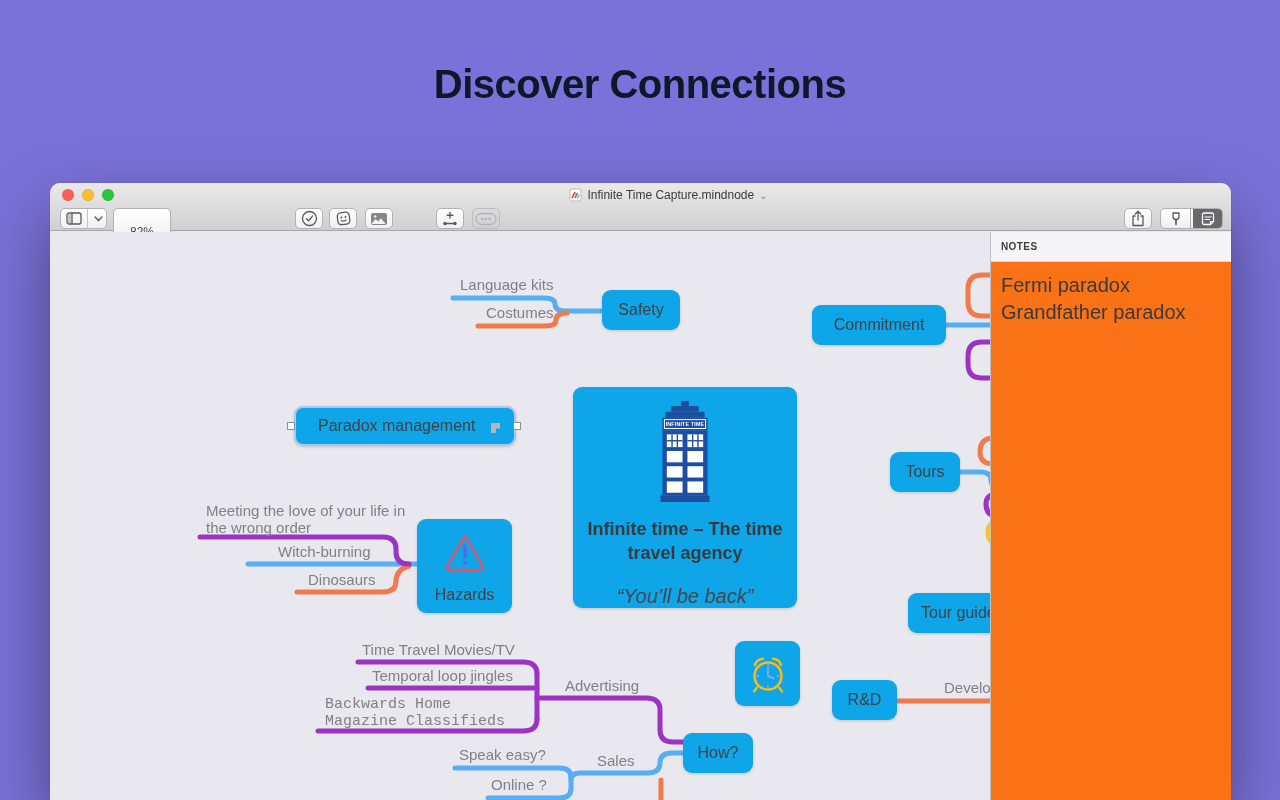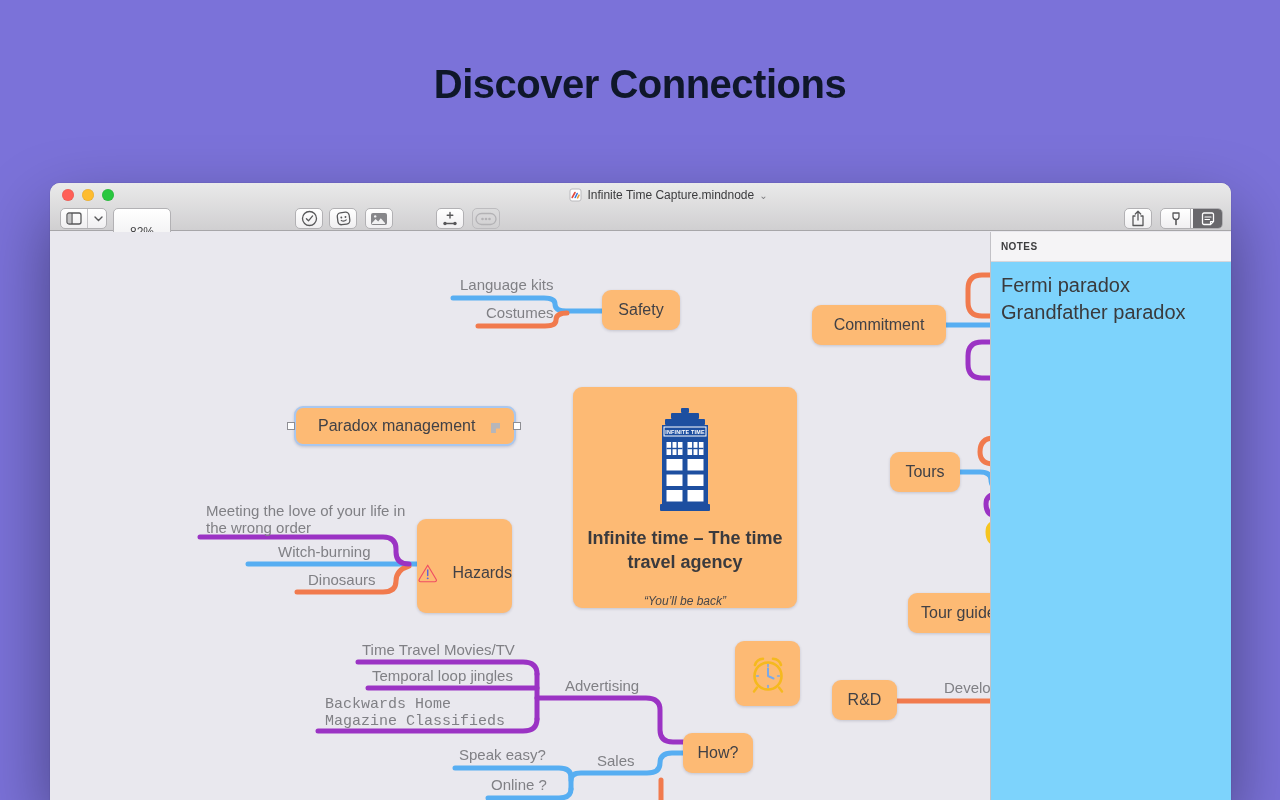--- a/index.html
+++ b/index.html
@@ -10,32 +10,32 @@
   .traffic{position:absolute;top:6px;left:12px;display:flex;gap:8px;}
   .light{width:12px;height:12px;border-radius:50%;box-shadow:inset 0 0 1px rgba(0,0,0,.25);}
   .titlebar-title{position:absolute;top:5px;left:0;width:100%;display:flex;justify-content:center;align-items:center;gap:5px;font-size:12px;color:#3b3b3d;padding-left:28px;}
   .tb-btn{position:absolute;top:25px;height:21px;background:linear-gradient(#ffffff,#f0eff1);border:1px solid #b2b1b4;border-radius:5px;box-sizing:border-box;display:flex;align-items:center;justify-content:center;gap:2px;}
   .tb-ghost{background:transparent;border-color:#bdbcbf;}
   .seg{padding:0;overflow:hidden;}
   .seg > span{display:flex;align-items:center;justify-content:center;height:100%;}
   .zoom-val{font-size:12px;color:#454547;}
   .canvas{position:absolute;top:49px;left:0;width:1181px;height:568px;background:#e9e8ee;}
   svg.map{position:absolute;left:0;top:0;z-index:1;}
-  .map-node{position:absolute;background:#fdba74;border-radius:9px;box-shadow:0 1px 3px rgba(50,50,80,.2);display:flex;align-items:center;justify-content:center;font-size:16px;color:#414146;z-index:2;box-sizing:border-box;}
+  .map-node{position:absolute;background:#0ea5e9;border-radius:9px;box-shadow:0 1px 3px rgba(50,50,80,.2);display:flex;align-items:center;justify-content:center;font-size:16px;color:#414146;z-index:2;box-sizing:border-box;}
   .map-label{position:absolute;font-size:15px;color:#808085;z-index:2;white-space:nowrap;line-height:17px;}
   .wrap-label{white-space:normal;}
   .sel-node{border:2px solid #a9c7ef;justify-content:flex-start;padding-left:22px;}
   .handle{position:absolute;width:8px;height:8px;background:#fff;border:1px solid #8e8e93;z-index:3;box-sizing:border-box;}
   .note-flag{position:absolute;right:14px;top:15px;width:9px;height:10px;background:#b6b6ba;clip-path:polygon(0 0,100% 0,100% 55%,55% 55%,55% 100%,0 100%);}
   .central{flex-direction:column;justify-content:flex-end;padding:14px 14px 0 14px;}
   .central-title{font-size:18px;font-weight:700;color:#3a3a3e;text-align:center;margin-top:12px;line-height:24px;}
-  .central-tag{font-size:12px;font-style:italic;color:#47474b;margin-top:20px;}
-  .hazards{justify-content:flex-start;padding-top:13px;gap:14px;}
+  .central-tag{font-size:20px;font-style:italic;color:#47474b;margin-top:20px;}
+  .hazards{flex-direction:column;justify-content:flex-start;padding-top:13px;gap:14px;}
   .clip-node{justify-content:flex-start;padding-left:13px;}
-  .notes-panel{position:absolute;top:49px;right:0;width:240px;height:568px;background:#7dd3fc;border-left:1px solid #c2c1c6;z-index:5;}
+  .notes-panel{position:absolute;top:49px;right:0;width:240px;height:568px;background:#f97316;border-left:1px solid #c2c1c6;z-index:5;}
   .notes-header{height:29px;background:#f5f4f6;border-bottom:1px solid #d7d6db;display:flex;align-items:center;padding:0 10px;font-size:10px;font-weight:700;color:#3d3d3f;letter-spacing:.4px;}
   .notes-body{padding:10px 10px;font-size:20px;line-height:27px;color:#3a3a3c;}
   .ic{display:block;}
 </style>
 </head>
 <body>
 
 <div class="heading">Discover Connections</div>
 
 <div class="window">

